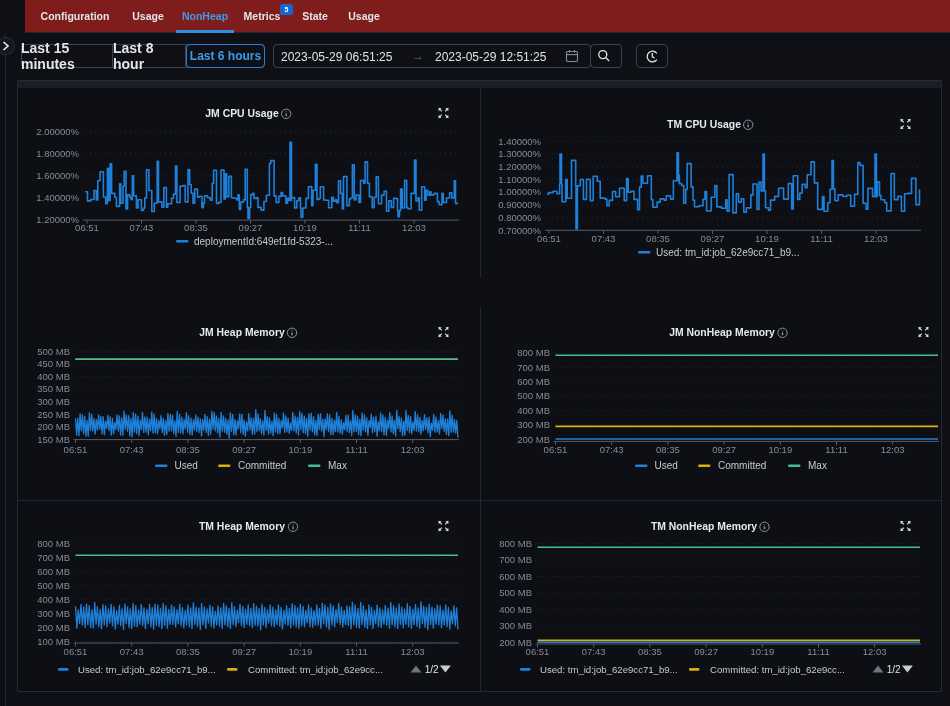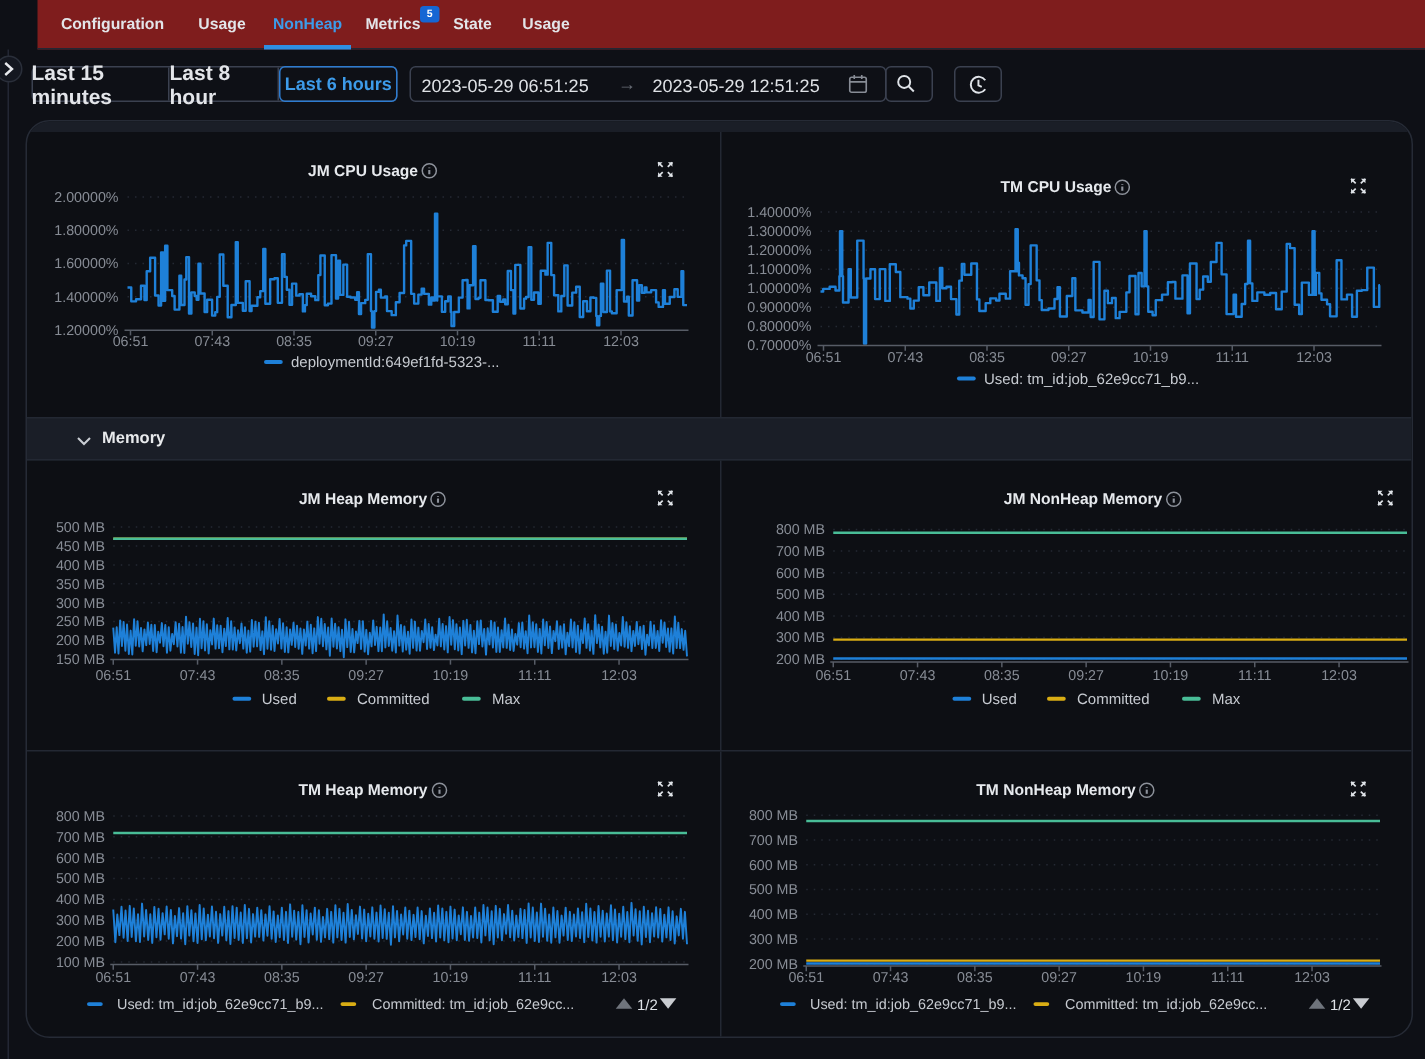--- a/index.html
+++ b/index.html
@@ -4,21 +4,21 @@
 html,body { width:950px; height:706px; background:#0e1016; font-family:"Liberation Sans",sans-serif; overflow:hidden; position:relative; }
 .abs { position:absolute; }
 .tabbar { position:absolute; left:0; top:0; width:950px; height:33px; background:#7f1d1d; border-bottom:1px solid #232734;margin-left:25px; }
 .tab { position:absolute; top:0; height:33px; line-height:32px; font-size:10.5px; font-weight:600; color:#e3e5e9; transform:translateX(-50%); white-space:nowrap; }
 .ink { position:absolute; left:151px; top:30px; width:58px; height:2.5px; background:#2f8fe3; }
 .badge { position:absolute; left:255px; top:4px; width:13px; height:11px; background:#1566d4; border-radius:2.5px; color:#fff; font-size:7px; font-weight:700; text-align:center; line-height:11px; }
 .handle-line { position:absolute; left:5px; top:33px; width:1px; height:673px; background:#232734; }
 .handle-circ { position:absolute; left:-3px; top:37px; width:18px; height:18px; border-radius:50%; background:#141720; border:1px solid #2a2f3a; }
 .btn { position:absolute; top:44px; height:24px; border:1px solid #3b4150; border-radius:4px; color:#e3e5e9; font-size:12px; font-weight:600; display:flex; align-items:center; justify-content:center; background:transparent; }
 .seg { position:absolute; top:0; height:22px; display:flex; align-items:center; justify-content:center; font-size:14px; font-weight:600; color:#e3e5e9; border-right:1px solid #3b4150; }
-.container { position:absolute; left:17px; top:80px; width:925px; height:612px; border:1px solid #262b36; border-radius:16px; background:#0d0f14; overflow:hidden; }
+.container { position:absolute; left:17px; top:80px; width:925px; height:612px; border:1px solid #262b36; border-radius:1px; background:#0d0f14; overflow:hidden; }
 .strip { position:absolute; left:0; top:0; width:923px; height:7px; background:#1a1e27; }
 .memhead { position:absolute; left:0; top:197px; width:923px; height:29px; background:#1a1e27; border-top:1px solid #232833; border-bottom:1px solid #232833; }
 .vdiv { position:absolute; left:462px; width:1px; background:#232833; }
 .hdiv { position:absolute; left:0; top:419px; width:923px; height:1px; background:#232833; }
 .cell { position:absolute; }
 svg text { font-family:"Liberation Sans",sans-serif; }
 </style></head>
 <body>
 <div class="tabbar">
   <div class="tab" style="left:50px">Configuration</div>
@@ -168,28 +168,20 @@
         <text x="232.5" y="142.6" font-size="9.5" fill="#878c95" text-anchor="middle" font-weight="400">09:27</text>
         <line x1="287.0" y1="131.3" x2="287.0" y2="134.8" stroke="#575c66" stroke-width="1"></line>
         <text x="287.0" y="142.6" font-size="9.5" fill="#878c95" text-anchor="middle" font-weight="400">10:19</text>
         <line x1="341.5" y1="131.3" x2="341.5" y2="134.8" stroke="#575c66" stroke-width="1"></line>
         <text x="341.5" y="142.6" font-size="9.5" fill="#878c95" text-anchor="middle" font-weight="400">11:11</text>
         <line x1="396.0" y1="131.3" x2="396.0" y2="134.8" stroke="#575c66" stroke-width="1"></line>
         <text x="396.0" y="142.6" font-size="9.5" fill="#878c95" text-anchor="middle" font-weight="400">12:03</text>
         <rect x="158.0" y="152.0" width="12.5" height="2.6" rx="1.3" fill="#1e80d8"></rect>
         <text x="176.0" y="156.8" font-size="10" fill="#c6cad0" text-anchor="start" font-weight="400">Used: tm_id:job_62e9cc71_b9...</text>
       </svg></div>
-  <div class="memhead">
-    <span style="position:absolute;left:33px;top:11px;display:flex;">
-        <svg width="10" height="8" viewBox="0 0 10 8">
-          <polyline points="1,2 5,6 9,2" fill="none" stroke="#c9cdd3" stroke-width="1.4"></polyline>
-        </svg>
-      </span>
-    <span style="position:absolute;left:50px;top:7px;font-size:11px;font-weight:600;color:#e8eaec;">Memory</span>
-  </div>
   <div class="vdiv" style="top:226px;height:193px;"></div>
   <div class="cell" style="left:0;top:226px;"><svg width="462" height="193" viewBox="0 0 462 193" font-family="Liberation Sans, sans-serif">
         <text x="224.0" y="29.2" font-size="10.4" fill="#e6e9ed" text-anchor="middle" font-weight="600">JM Heap Memory</text>
         <g stroke="#8d929b" fill="none" stroke-width="1">
           <circle cx="274.0" cy="25.8" r="4.7"></circle>
           <line x1="274.0" y1="23.6" x2="274.0" y2="24.2" stroke-width="1.4"></line>
           <line x1="274.0" y1="25.4" x2="274.0" y2="28.2" stroke-width="1.4"></line>
         </g>
         <g stroke="#dfe3e8" stroke-width="1.1" fill="#dfe3e8">
           <line x1="423.8" y1="23.3" x2="420.7" y2="20.2"></line>

